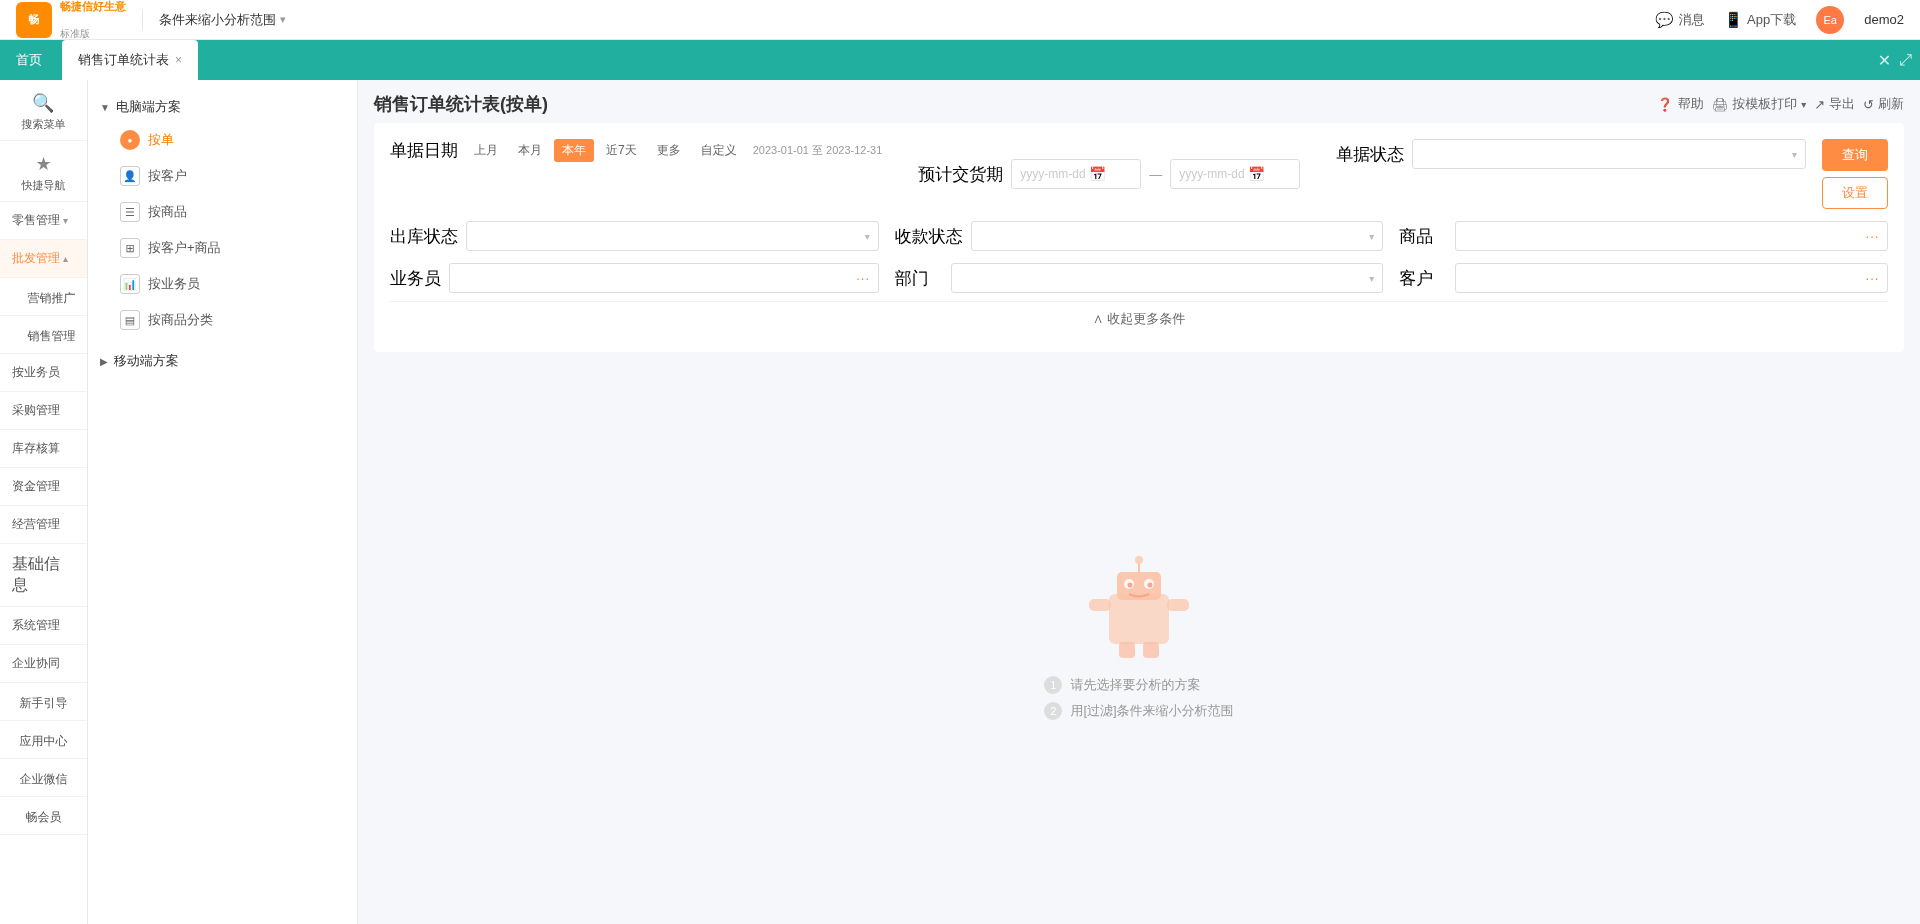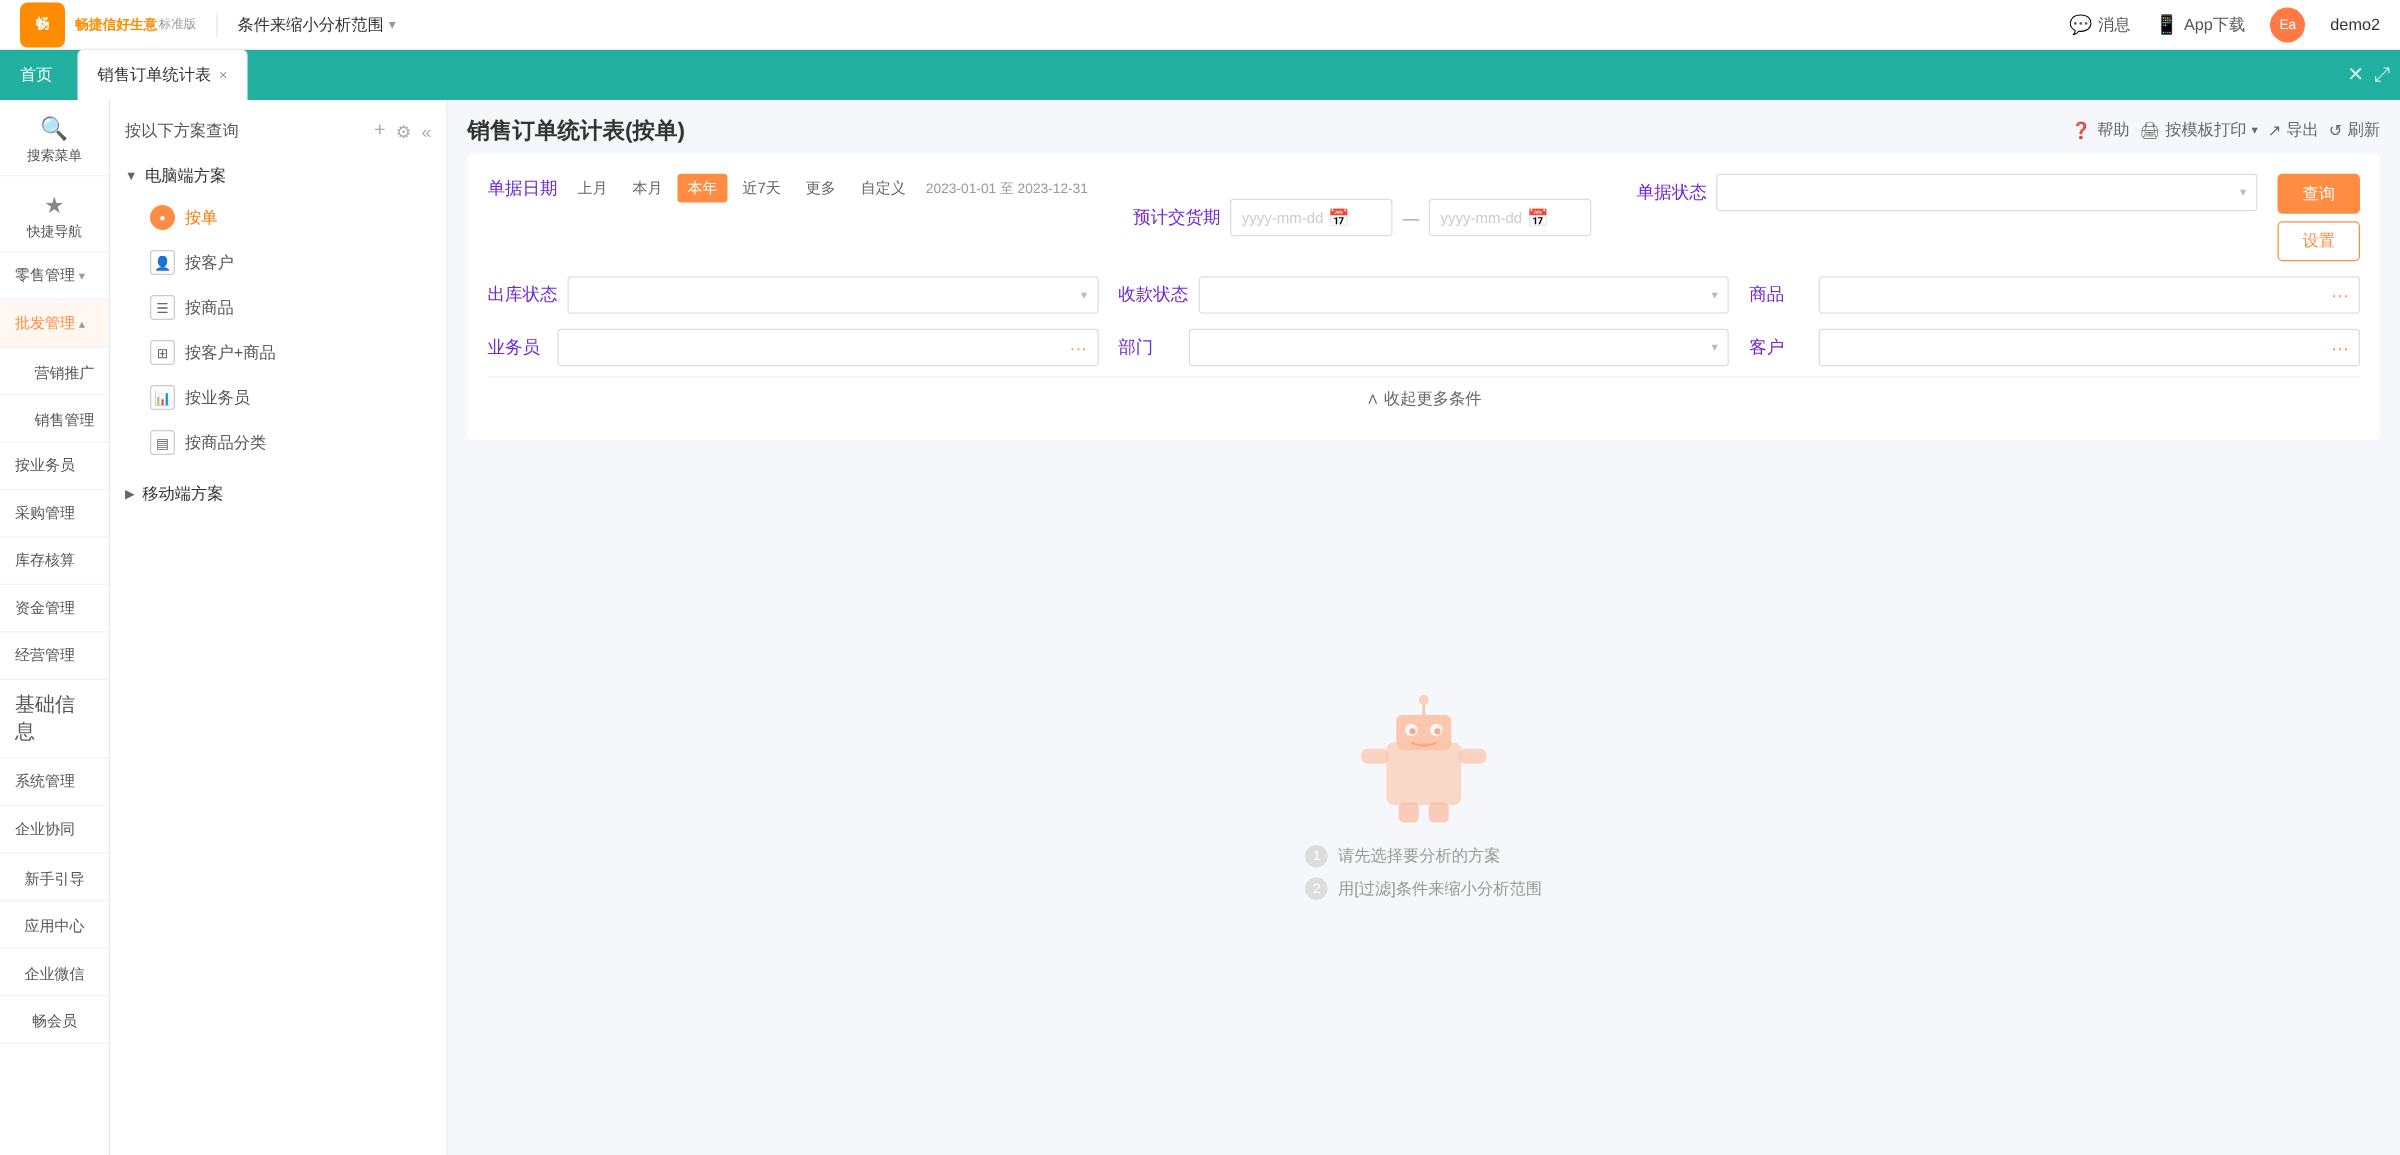--- a/index.html
+++ b/index.html
@@ -70,31 +70,31 @@
     .empty-tip { display: flex; align-items: center; gap: 8px; color: #999; font-size: 13px; }
     .tip-num { width: 18px; height: 18px; border-radius: 50%; background: #ddd; display: flex; align-items: center; justify-content: center; color: #fff; font-size: 11px; flex-shrink: 0; }
 
     .sidebar-nav { width: 88px; background: #fff; border-right: 1px solid #e8e8e8; display: flex; flex-direction: column; overflow-y: auto; flex-shrink: 0; }
     .nav-item { padding: 12px 4px 8px; display: flex; flex-direction: column; align-items: center; gap: 3px; cursor: pointer; color: #555; font-size: 12px; border-bottom: 1px solid #f2f2f2; position: relative; }
     .nav-item .nav-icon { font-size: 18px; color: #888; }
     .nav-item.has-sub { flex-direction: row; padding: 10px 12px; }
     .nav-item.has-sub .sub-arrow { font-size: 10px; color: #999; }
 
     .filter-section { background: #fff; border-radius: 4px; padding: 16px; }
-    .field-label { white-space: nowrap; color: #6d28d9; min-width: 48px; font-size: 14px; }
+    .field-label { white-space: nowrap; color: #000000; min-width: 48px; font-size: 17px; }
   </style>
 </head>
 <body>
 
 <div class="top-bar">
   <div class="top-bar-left">
     <div class="logo">
       <span style="font-size:11px; line-height:1.2; text-align:center;">畅</span>
     </div>
-    <div style="display:flex; flex-direction:row; gap:1px;">
+    <div style="display:flex; flex-direction:column; gap:13px;">
       <span style="font-size:11px; color:#ff8c00; font-weight:bold;">畅捷信好生意</span>
       <span style="font-size:10px; color:#999;">标准版</span>
     </div>
     <div style="width:1px; height:20px; background:#e8e8e8; margin:0 8px;"></div>
     <div class="workspace-selector">
       <span>条件来缩小分析范围</span>
       <span style="font-size:11px; color:#999;">▾</span>
     </div>
   </div>
   <div class="top-bar-right">
@@ -186,28 +186,20 @@
       <span style="font-size:12px;">企业微信</span>
     </div>
     <div class="nav-item">
       <span style="font-size:12px;">畅会员</span>
     </div>
   </div>
 
   <div class="content-area">
 
     <div class="left-panel">
-      <div class="left-panel-header">
-        <span class="left-panel-title">按以下方案查询</span>
-        <div class="left-panel-actions">
-          <span style="color:#aaa; font-size:16px; cursor:pointer;">+</span>
-          <span style="color:#aaa; font-size:14px; cursor:pointer;">⚙</span>
-          <span style="color:#aaa; font-size:14px; cursor:pointer;">«</span>
-        </div>
-      </div>
 
       <div class="scheme-section">
         <div class="scheme-section-header">
           <span style="font-size:10px; color:#666;">▼</span>
           <span>电脑端方案</span>
         </div>
 
         <div class="scheme-item active">
           <div class="scheme-icon" style="background:#ff8c42;">
             <span style="font-size:8px;">●</span>

